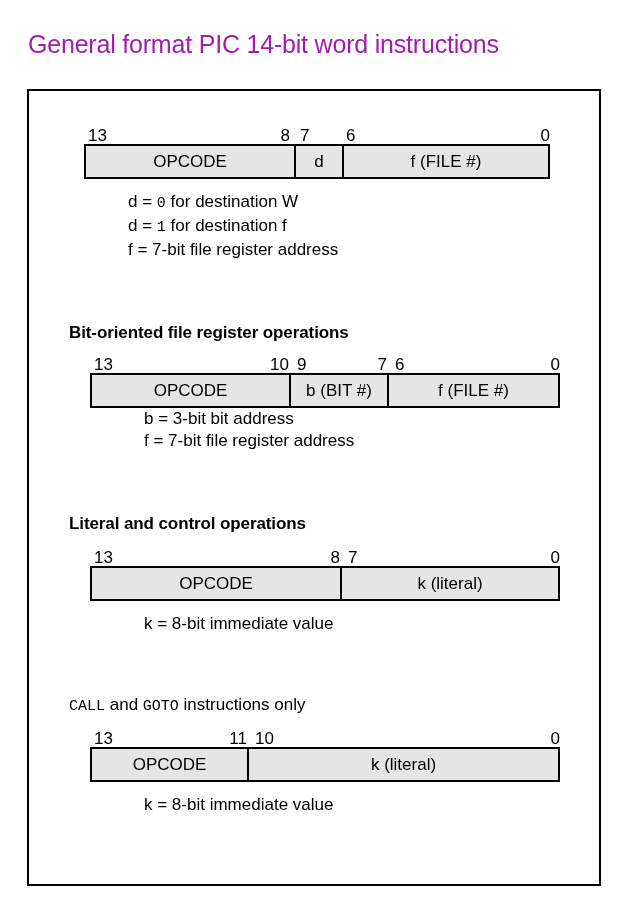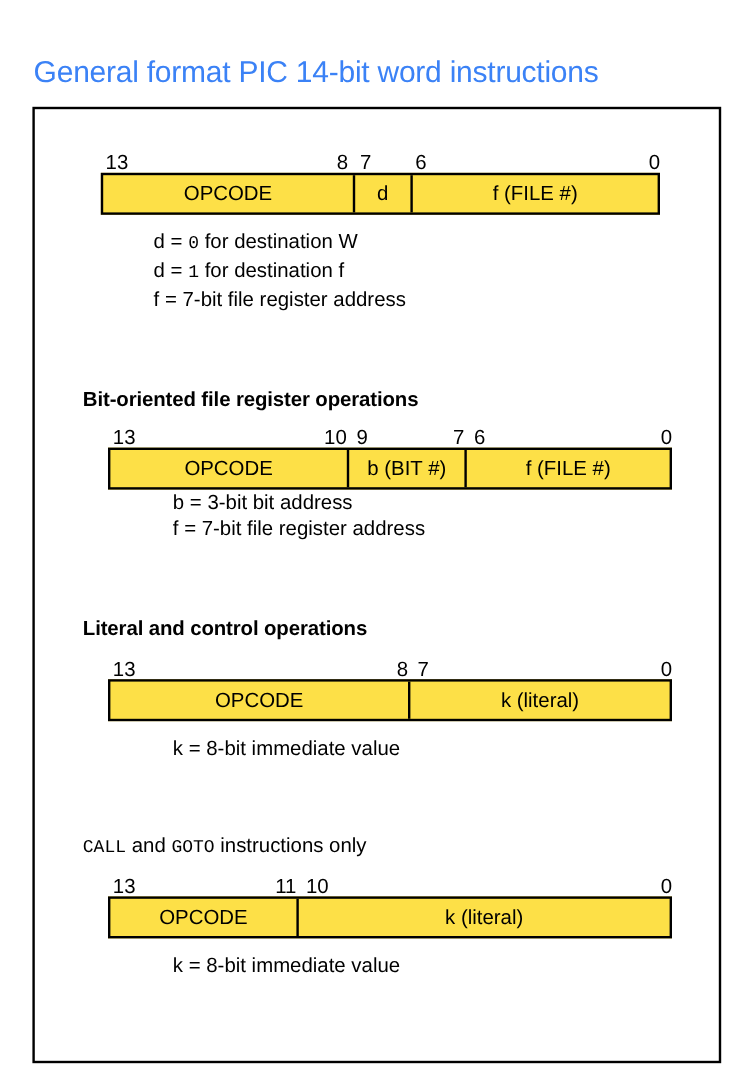--- a/index.html
+++ b/index.html
@@ -14,25 +14,25 @@
     position: relative;
     font-family: "Liberation Sans", sans-serif;
     color: #000000;
     overflow: hidden;
   }
 
   
   .page-title {
     position: absolute;
     left: 28px;
-    top: 46px;
+    top: 30px;
     font-size: 25px;
     font-weight: 400;
     letter-spacing: -0.2px;
-    color: #3b82f6;
+    color: #a21caf;
     white-space: nowrap;
   }
 
   
   .frame {
     position: absolute;
     left: 27px;
     top: 89px;
     width: 574px;
     height: 797px;
@@ -71,21 +71,21 @@
     line-height: 17px;
     white-space: nowrap;
   }
   .bitnum.left  { transform: translateX(0); }
   .bitnum.right { transform: translateX(-100%); }
 
   .fields {
     display: flex;
     border: 2px solid #000000;
     height: 35px;
-    background: #fde047;
+    background: #e5e5e5;
   }
   .field {
     display: flex;
     align-items: center;
     justify-content: center;
     font-size: 17px;
     line-height: 17px;
     white-space: nowrap;
     border-right: 2px solid #000000;
     overflow: hidden;

